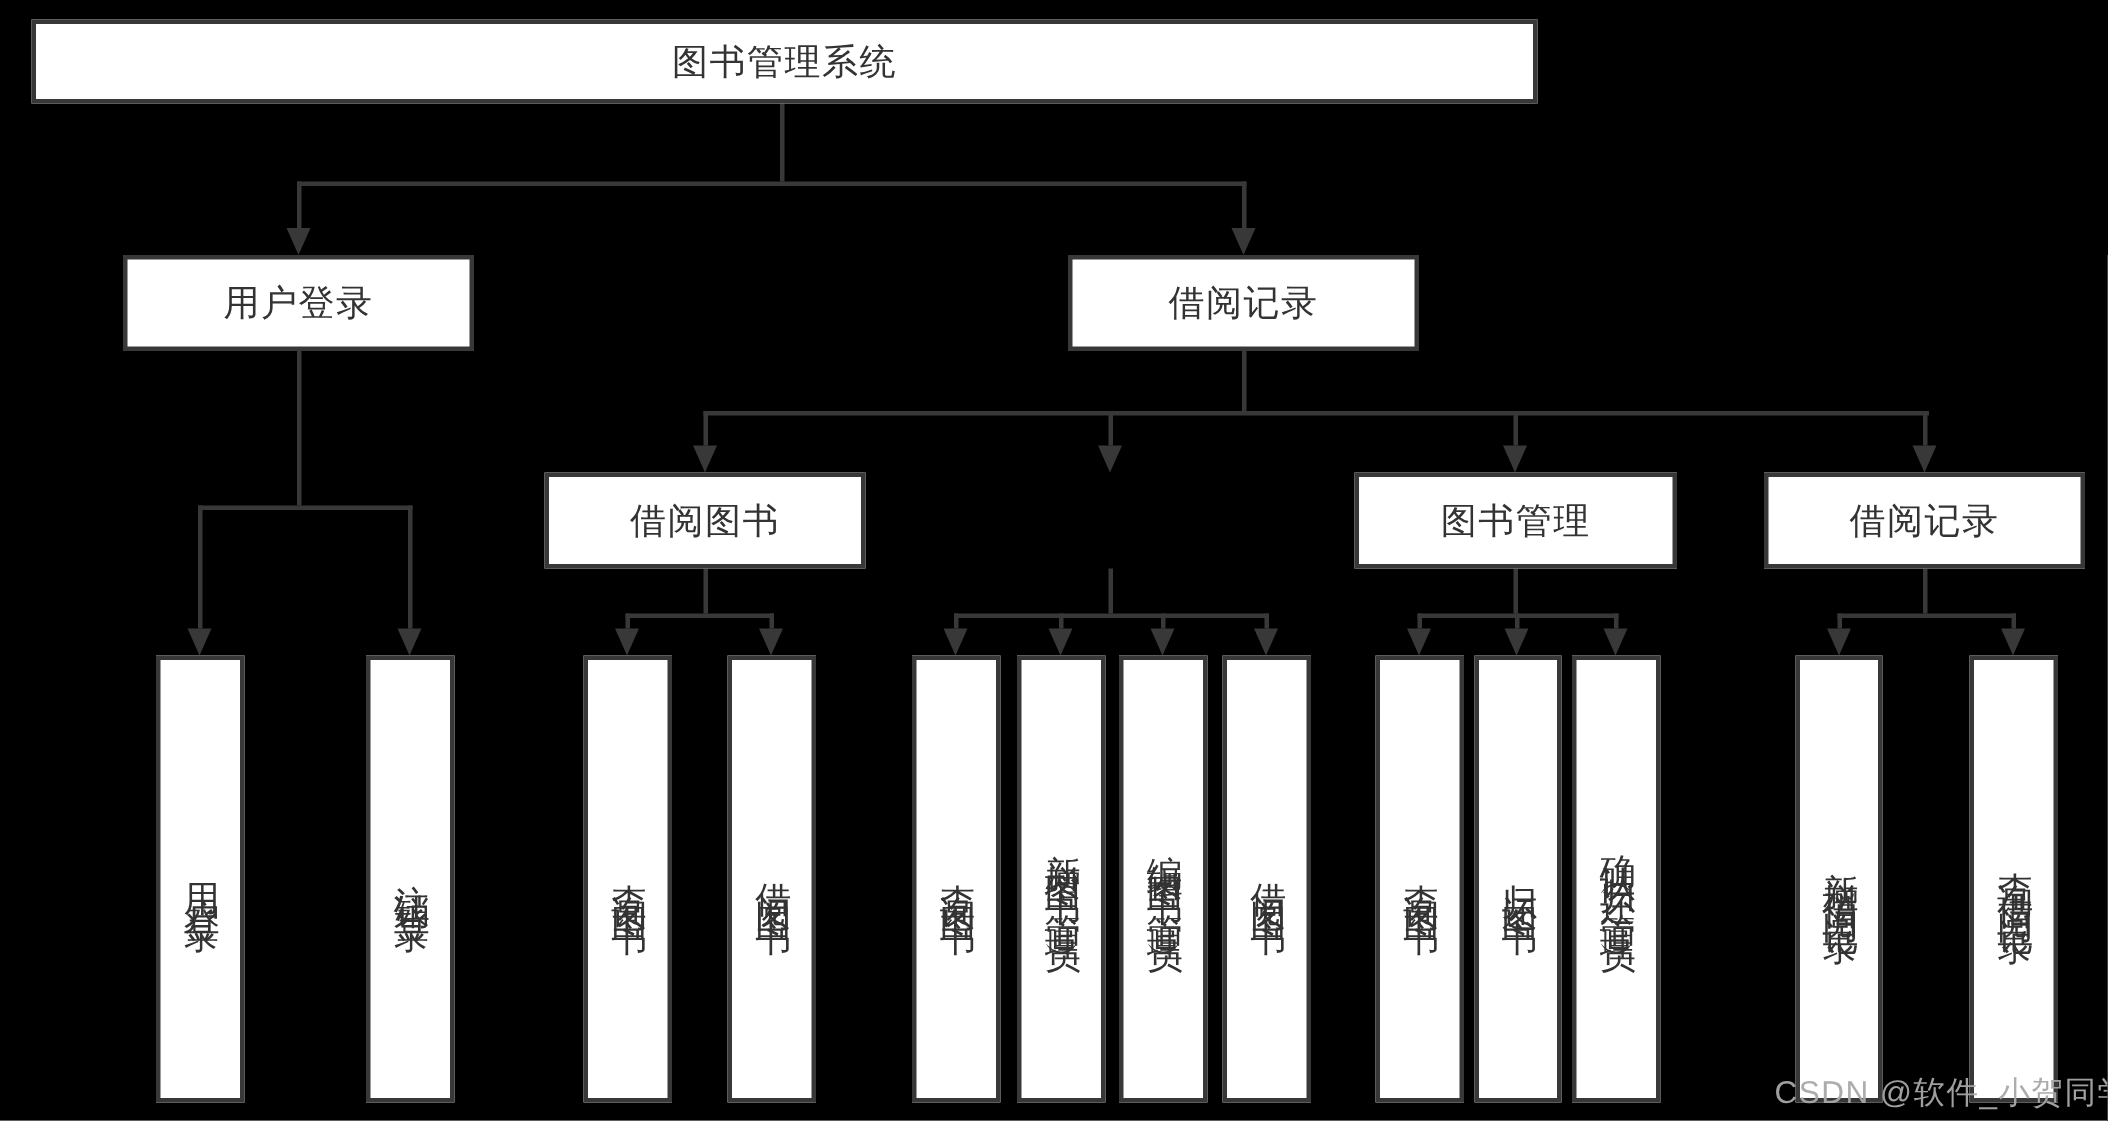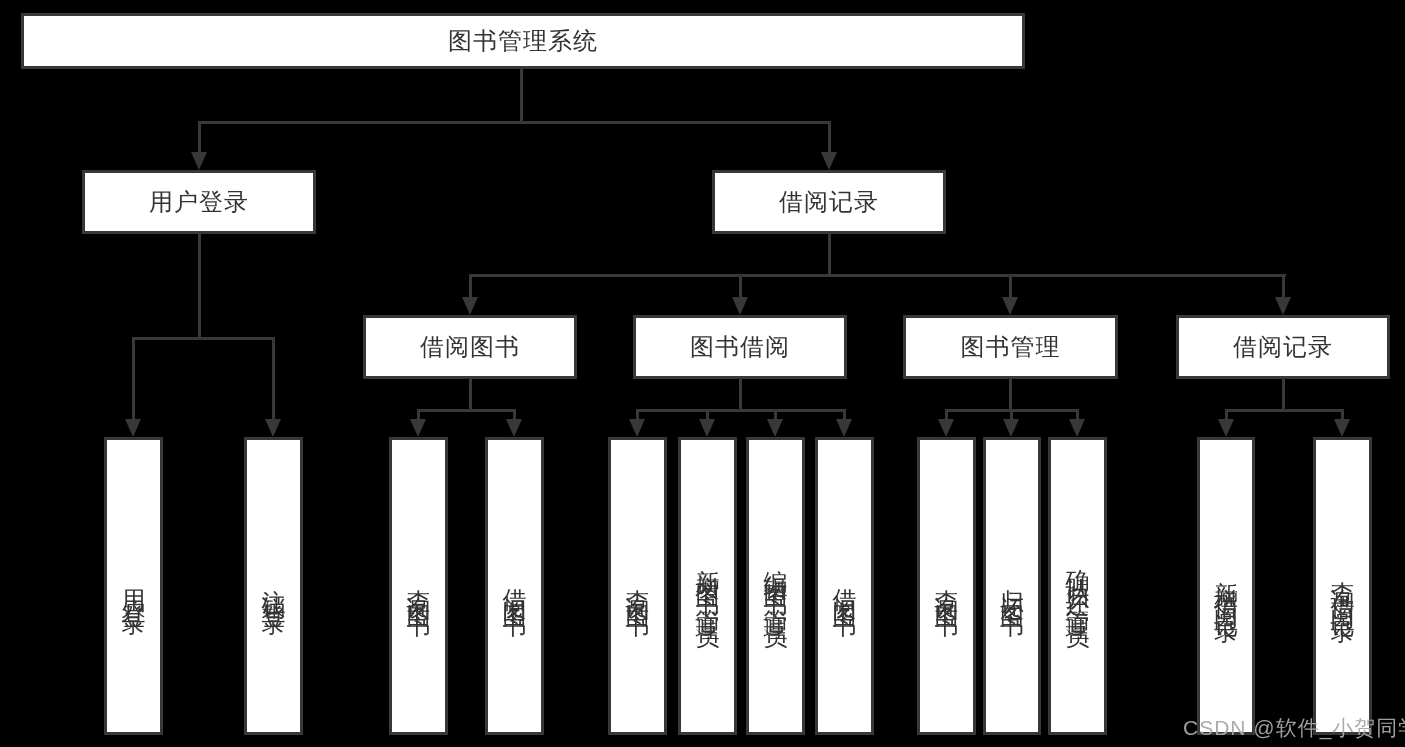--- a/index.html
+++ b/index.html
@@ -97,21 +97,20 @@
   <div class="vline" style="left:469px;  top:274px; height:23px;"></div>
   <div class="ahead" style="left:462px;  top:297px;"></div>
   <div class="vline" style="left:739px;  top:274px; height:23px;"></div>
   <div class="ahead" style="left:732px;  top:297px;"></div>
   <div class="vline" style="left:1009px; top:274px; height:23px;"></div>
   <div class="ahead" style="left:1002px; top:297px;"></div>
   <div class="vline" style="left:1282px; top:274px; height:23px;"></div>
   <div class="ahead" style="left:1275px; top:297px;"></div>
 
   <div class="box" style="left:363px;  top:315px; width:214px; height:64px;">借阅图书</div>
-  <div class="box" style="left:633px;  top:315px; width:214px; height:64px;">图书借阅</div>
   <div class="box" style="left:903px;  top:315px; width:215px; height:64px;">图书管理</div>
   <div class="box" style="left:1176px; top:315px; width:214px; height:64px;">借阅记录</div>
 
   <div class="vline" style="left:469px; top:379px; height:30px;"></div>
   <div class="hline" style="left:417px; top:409px; width:99px;"></div>
   <div class="vline" style="left:417px; top:409px; height:10px;"></div>
   <div class="ahead" style="left:410px; top:419px;"></div>
   <div class="vline" style="left:513px; top:409px; height:10px;"></div>
   <div class="ahead" style="left:506px; top:419px;"></div>
 

